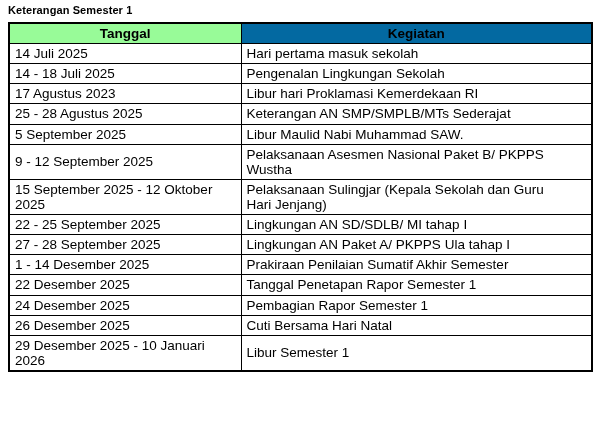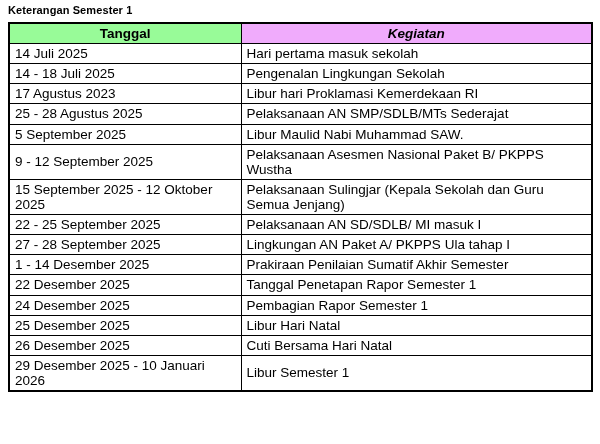--- a/index.html
+++ b/index.html
@@ -61,80 +61,76 @@
   <div class="doc-title">Keterangan Semester 1</div>
 
   <table class="calendar">
     <colgroup>
       <col class="col-tanggal">
       <col class="col-kegiatan">
     </colgroup>
     <thead>
       <tr>
         <th style="background: rgb(152, 251, 152);">Tanggal</th>
-        <th style="background: #f0abfc; font-style: italic;">Kegiatan</th>
+        <th style="background: #0369a1;">Kegiatan</th>
       </tr>
     </thead>
     <tbody>
         <tr>
     <td>14 Juli 2025</td>
     <td>Hari pertama masuk sekolah</td>
   </tr>
         <tr>
     <td>14 - 18 Juli 2025</td>
     <td>Pengenalan Lingkungan Sekolah</td>
   </tr>
         <tr>
     <td>17 Agustus 2023</td>
     <td>Libur hari Proklamasi Kemerdekaan RI</td>
   </tr>
         <tr>
     <td>25 - 28 Agustus 2025</td>
-    <td>Pelaksanaan AN SMP/SDLB/MTs Sederajat</td>
+    <td>Keterangan AN SMP/SMPLB/MTs Sederajat</td>
   </tr>
         <tr>
     <td>5 September 2025</td>
     <td>Libur Maulid Nabi Muhammad SAW.</td>
   </tr>
         <tr>
     <td>9 - 12 September 2025</td>
     <td>Pelaksanaan Asesmen Nasional Paket B/ PKPPS
 Wustha</td>
   </tr>
         <tr>
     <td>15 September 2025 - 12 Oktober
 2025</td>
     <td>Pelaksanaan Sulingjar (Kepala Sekolah dan Guru
-Semua Jenjang)</td>
+Hari Jenjang)</td>
   </tr>
         <tr>
     <td>22 - 25 September 2025</td>
-    <td>Pelaksanaan AN SD/SDLB/ MI masuk I</td>
+    <td>Lingkungan AN SD/SDLB/ MI tahap I</td>
   </tr>
         <tr>
     <td>27 - 28 September 2025</td>
     <td>Lingkungan AN Paket A/ PKPPS Ula tahap I</td>
   </tr>
         <tr>
     <td>1 - 14 Desember 2025</td>
     <td>Prakiraan Penilaian Sumatif Akhir Semester</td>
   </tr>
         <tr>
     <td>22 Desember 2025</td>
     <td>Tanggal Penetapan Rapor Semester 1</td>
   </tr>
         <tr>
     <td>24 Desember 2025</td>
     <td>Pembagian Rapor Semester 1</td>
   </tr>
         <tr>
-    <td>25 Desember 2025</td>
-    <td>Libur Hari Natal</td>
-  </tr>
-        <tr>
     <td>26 Desember 2025</td>
     <td>Cuti Bersama Hari Natal</td>
   </tr>
         <tr>
     <td>29 Desember 2025 - 10 Januari
 2026</td>
     <td>Libur Semester 1</td>
   </tr>
       </tbody>
   </table>

